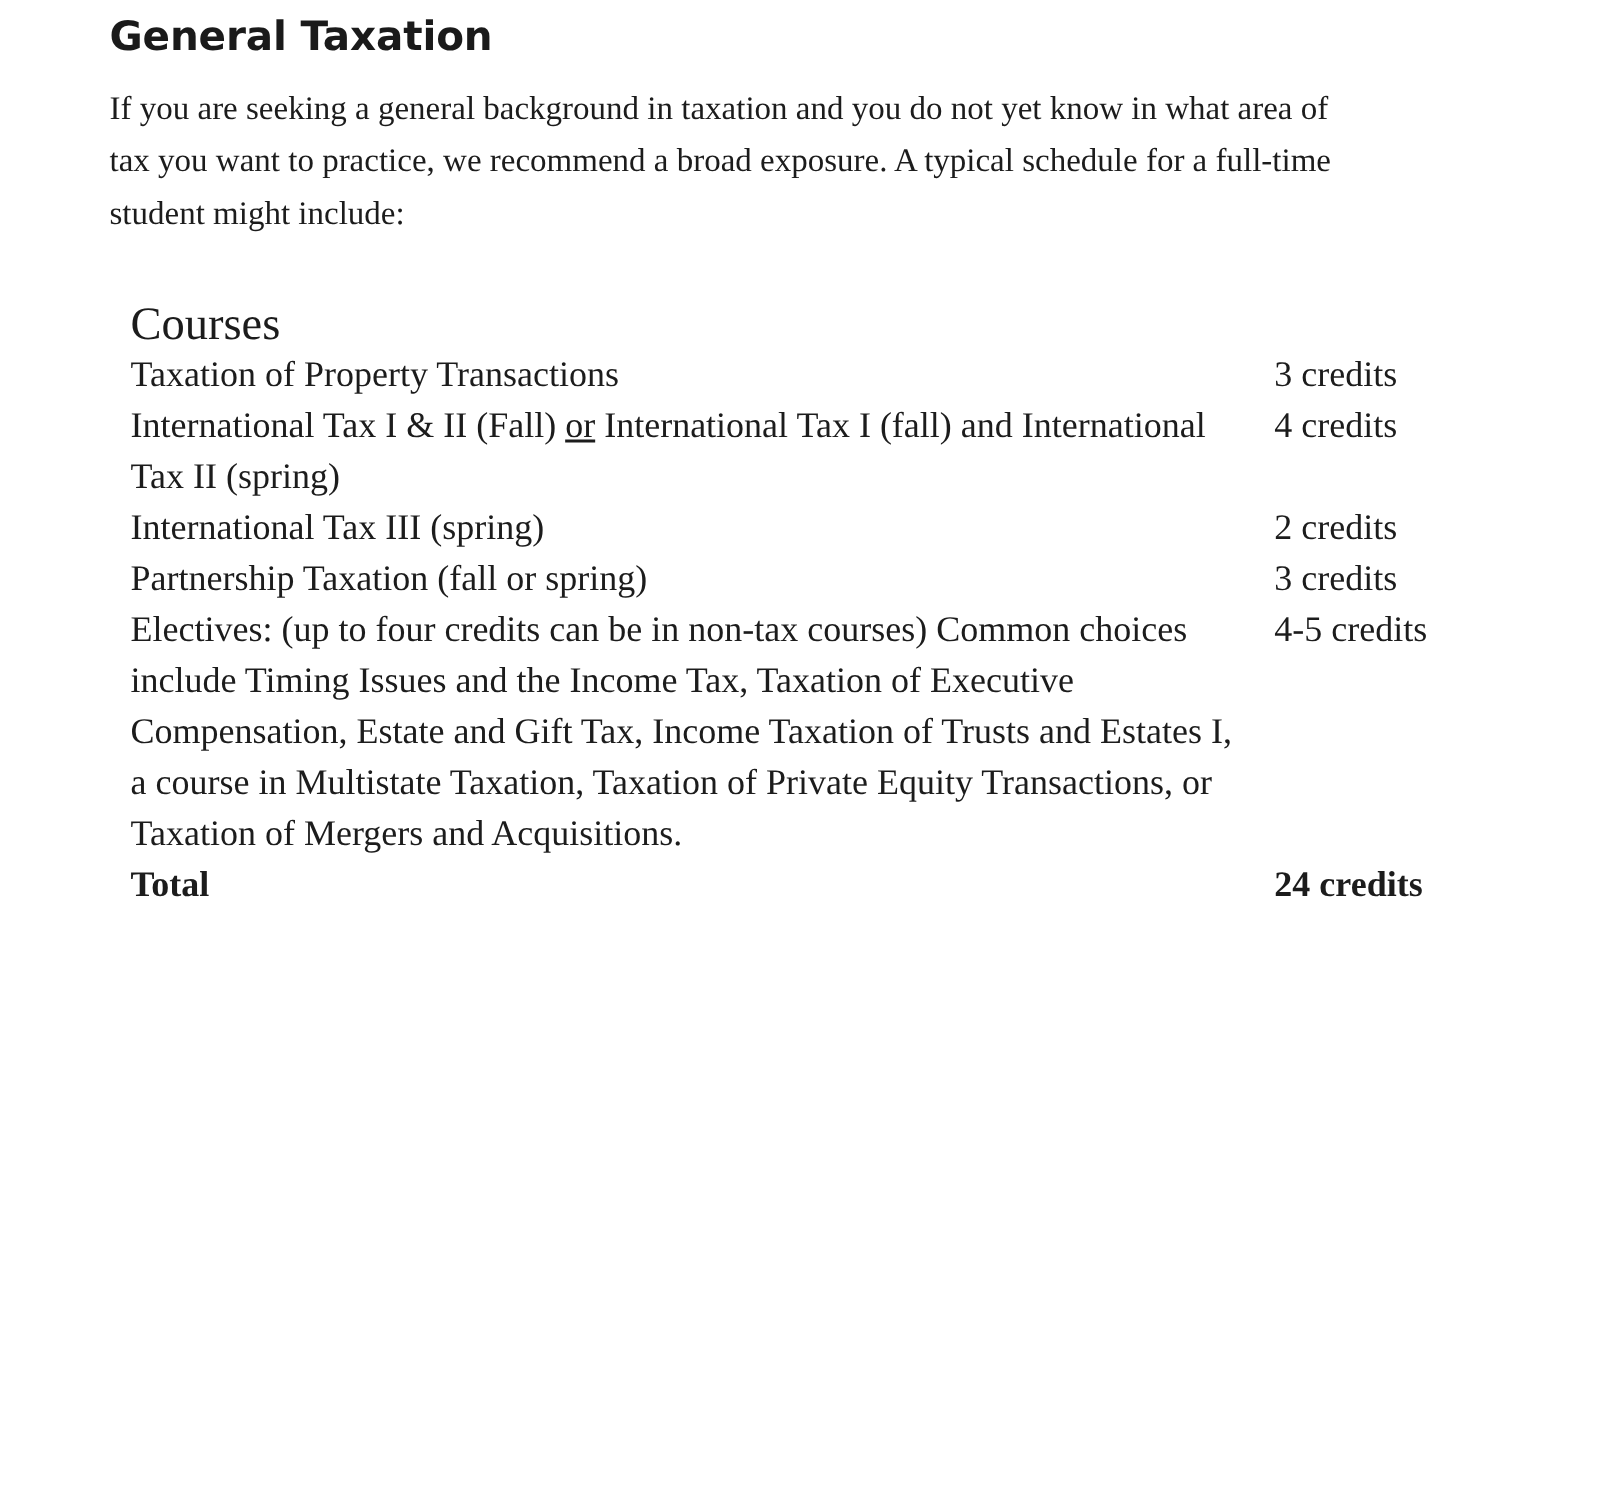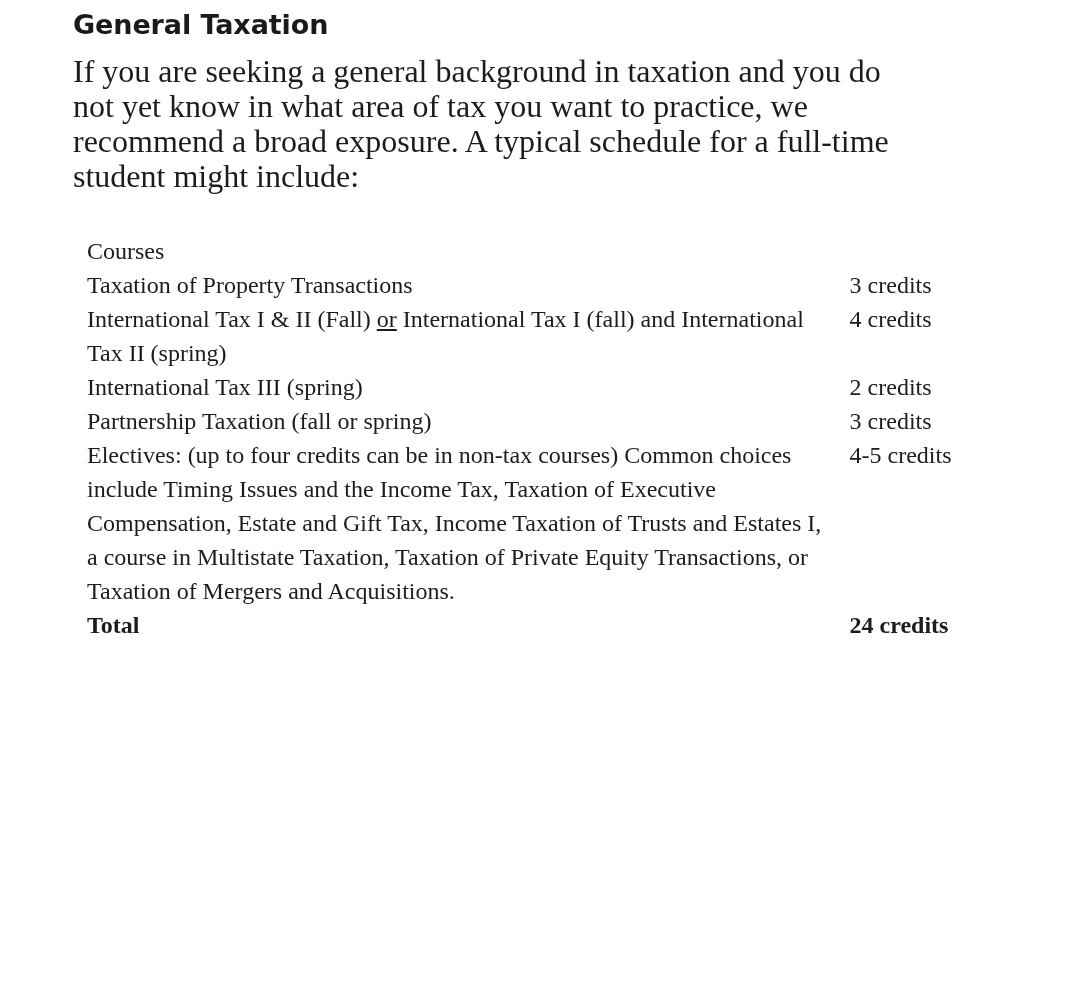--- a/index.html
+++ b/index.html
@@ -28,21 +28,21 @@
     font-weight: bold;
     font-size: 27px;
     line-height: 34px;
     letter-spacing: -0.1px;
     color: #1a1a1a;
     margin: 0 0 12px 0;
   }
 
   .intro {
     font-family: "Liberation Serif", "DejaVu Serif", serif;
-    font-size: 32px;
+    font-size: 22px;
     line-height: 35px;
     color: #1c1c1c;
     margin: 0;
     max-width: 962px;
   }
 
   .schedule-table {
     margin-top: 40px;
     margin-left: 14px;
     width: 965px;
@@ -62,21 +62,21 @@
   .schedule-table tr > *:first-child {
     width: 760px;
     padding-right: 18px;
   }
 
   .schedule-table tr > *:last-child {
     width: 205px;
   }
 
   .col-head {
-    font-size: 24px;
+    font-size: 31px;
     line-height: 34px;
     padding-bottom: 26px;
     margin-top: 44px;
   }
 
   .course-cell {
     font-size: 24px;
     line-height: 34px;
     padding-bottom: 26px;
   }

